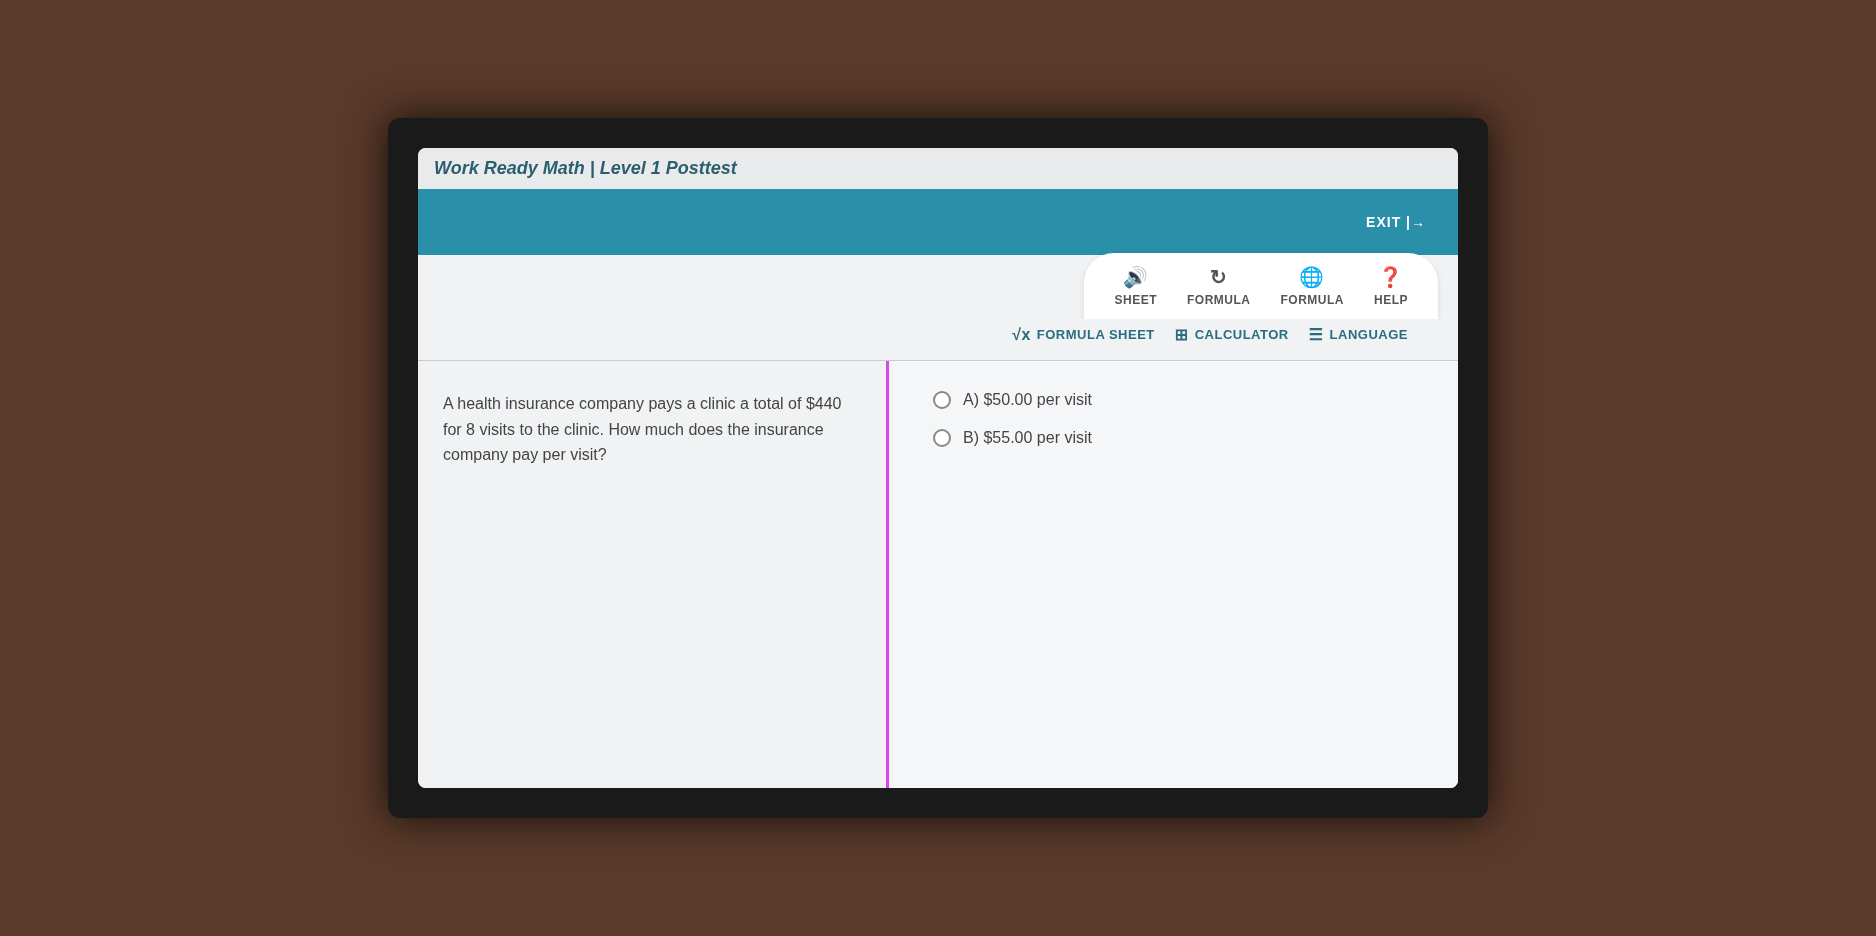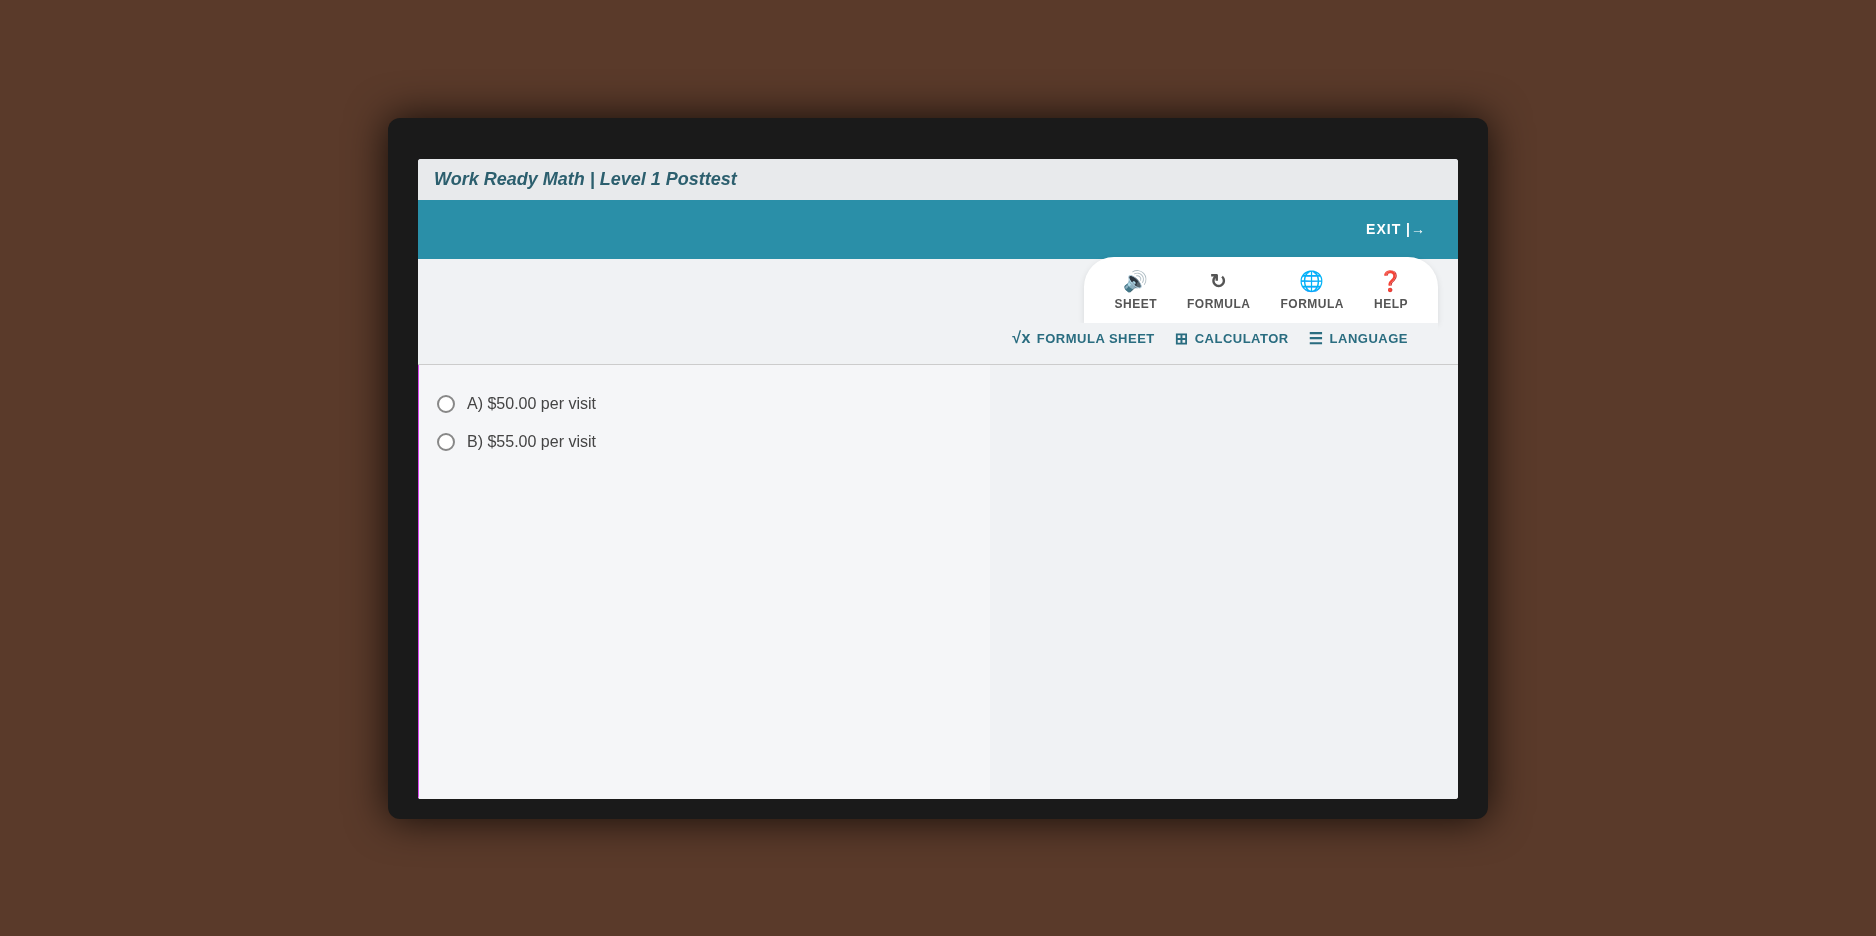--- a/index.html
+++ b/index.html
@@ -19,40 +19,39 @@
       padding: 30px 30px 20px 30px;
       width: 1100px;
       min-height: 700px;
       box-shadow: 0 0 40px rgba(0,0,0,0.8);
     }
 
     .screen {
       background: #e8eaec;
       width: 100%;
       min-height: 640px;
-      border-radius: 3px;
+      border-radius: 8px;
       overflow: hidden;
       display: flex;
       flex-direction: column;
-      margin-top: 11px;
     }
 
     .title-bar {
       background: #e8eaec;
       padding: 10px 16px;
       font-size: 18px;
       color: #2c5f6e;
       font-style: italic;
       font-weight: bold;
       border-bottom: none;
     }
 
     .header-bar {
       background: #2a8fa8;
-      height: 59px;
+      height: 66px;
       display: flex;
       align-items: flex-end;
       justify-content: flex-end;
       padding-right: 20px;
       padding-bottom: 0;
     }
 
     .exit-button {
       color: #fff;
       font-size: 14px;
@@ -130,26 +129,26 @@
     .question-panel {
       width: 45%;
       padding: 30px 25px;
       font-size: 16px;
       color: #444;
       line-height: 1.6;
     }
 
     .answers-panel {
       width: 55%;
-      padding: 30px 18px;
+      padding: 30px 44px;
       display: flex;
       flex-direction: column;
       gap: 20px;
       background: #f5f6f8;
-      border-left: 1px solid #d946ef;
+      border-left: 3px solid #d946ef;
     }
 
     .answer-option {
       display: flex;
       align-items: center;
       gap: 12px;
       cursor: pointer;
       font-size: 16px;
       color: #444;
     }
@@ -212,20 +211,23 @@
           <span>CALCULATOR</span>
         </div>
         <div class="tool-link">
           <span class="icon">☰</span>
           <span>LANGUAGE</span>
         </div>
       </div>
     </div>
 
     <div class="content-area">
+      <div class="question-panel">
+        <p>A health insurance company pays a clinic a total of $440 for 8 visits to the clinic. How much does the insurance company pay per visit?</p>
+      </div>
       <div class="answers-panel">
         <div class="answer-option">
           <span class="radio-circle"></span>
           <span class="answer-text">A)  $50.00 per visit</span>
         </div>
         <div class="answer-option">
           <span class="radio-circle"></span>
           <span class="answer-text">B)  $55.00 per visit</span>
         </div>
       </div>

